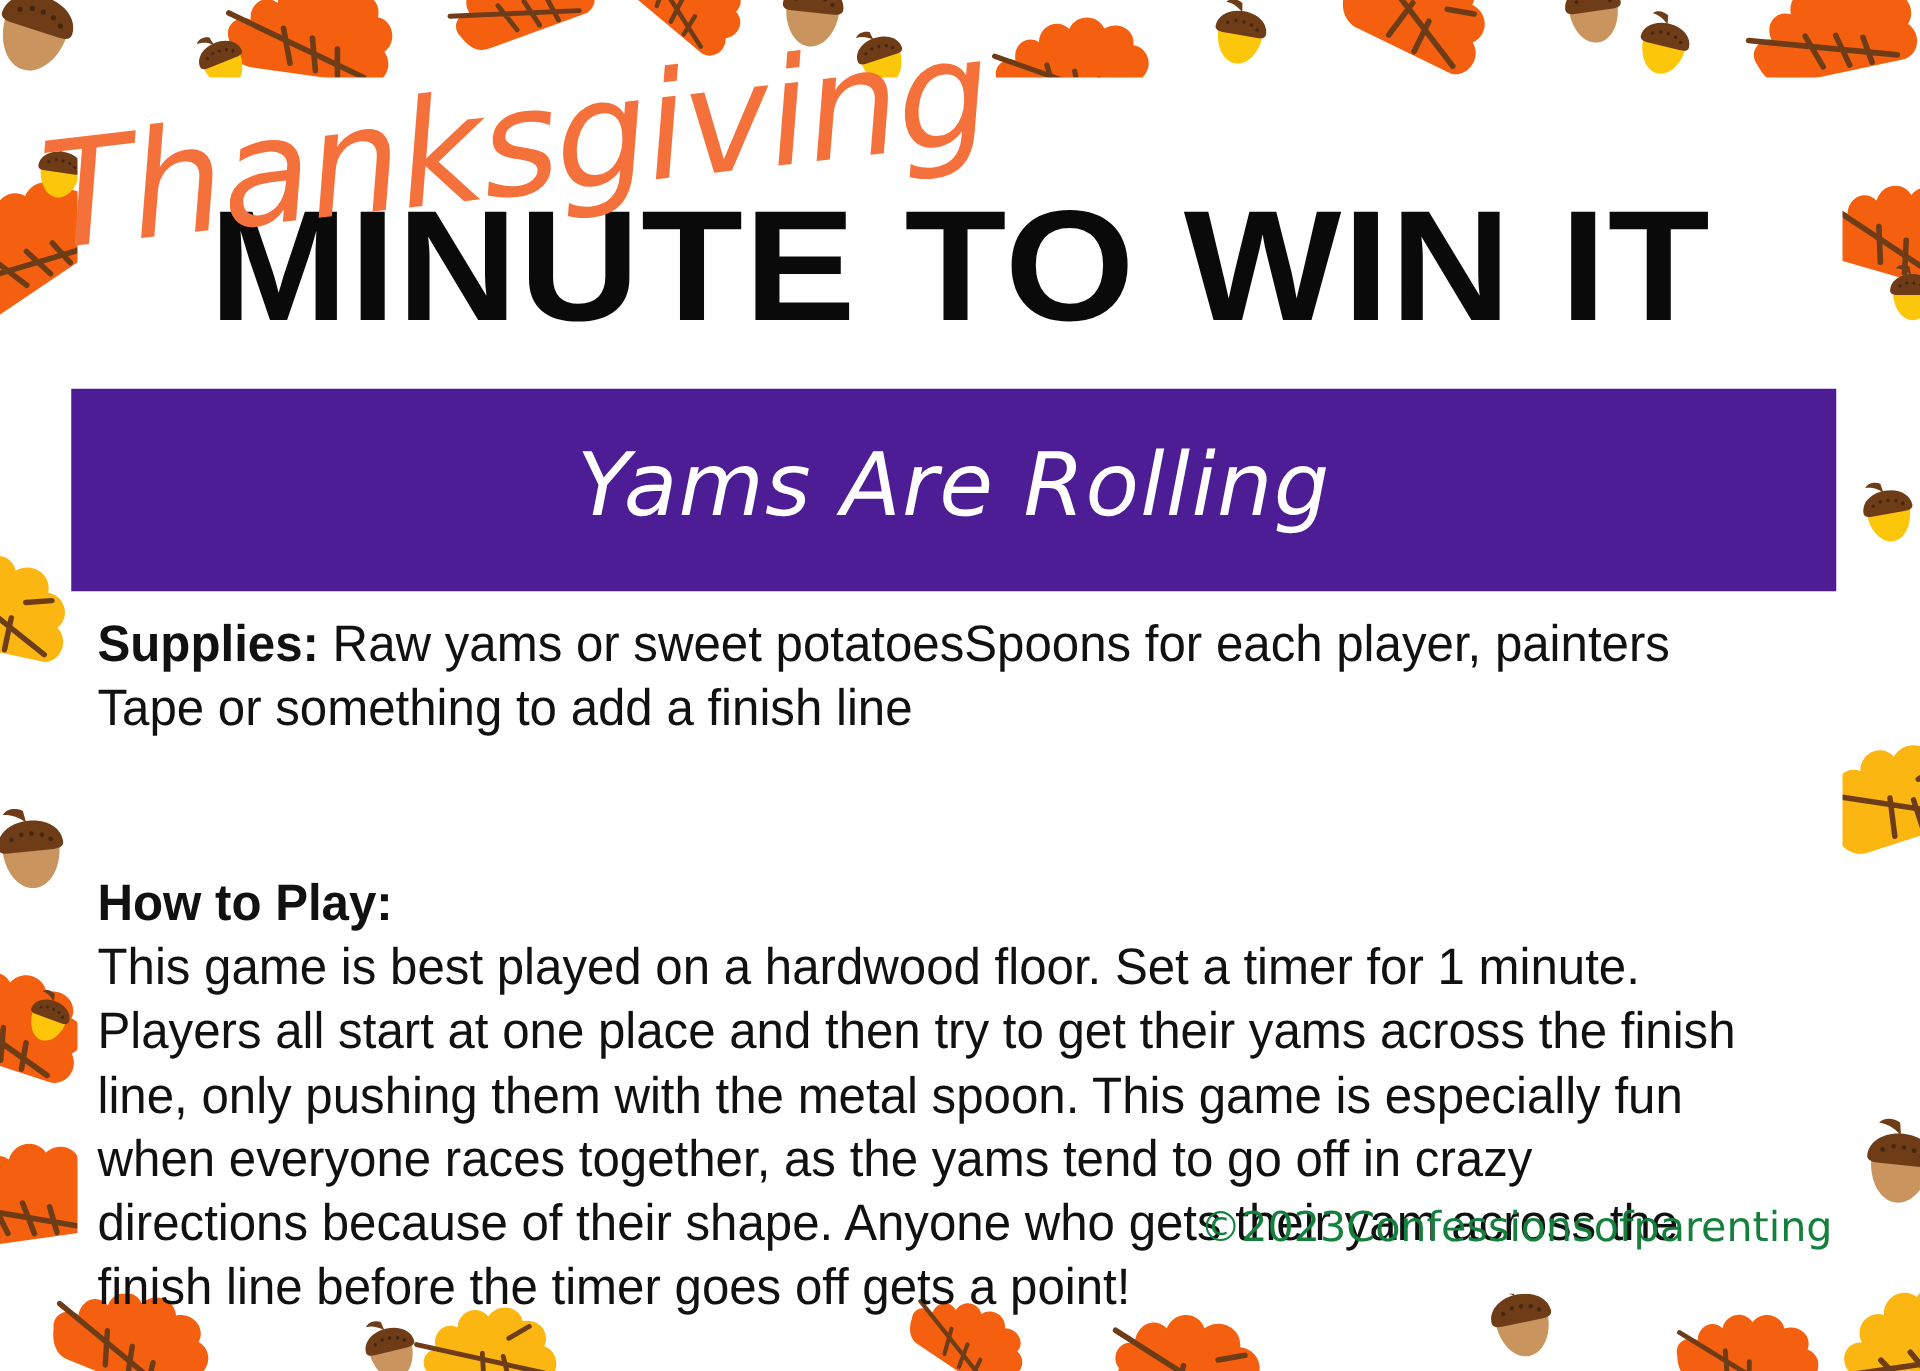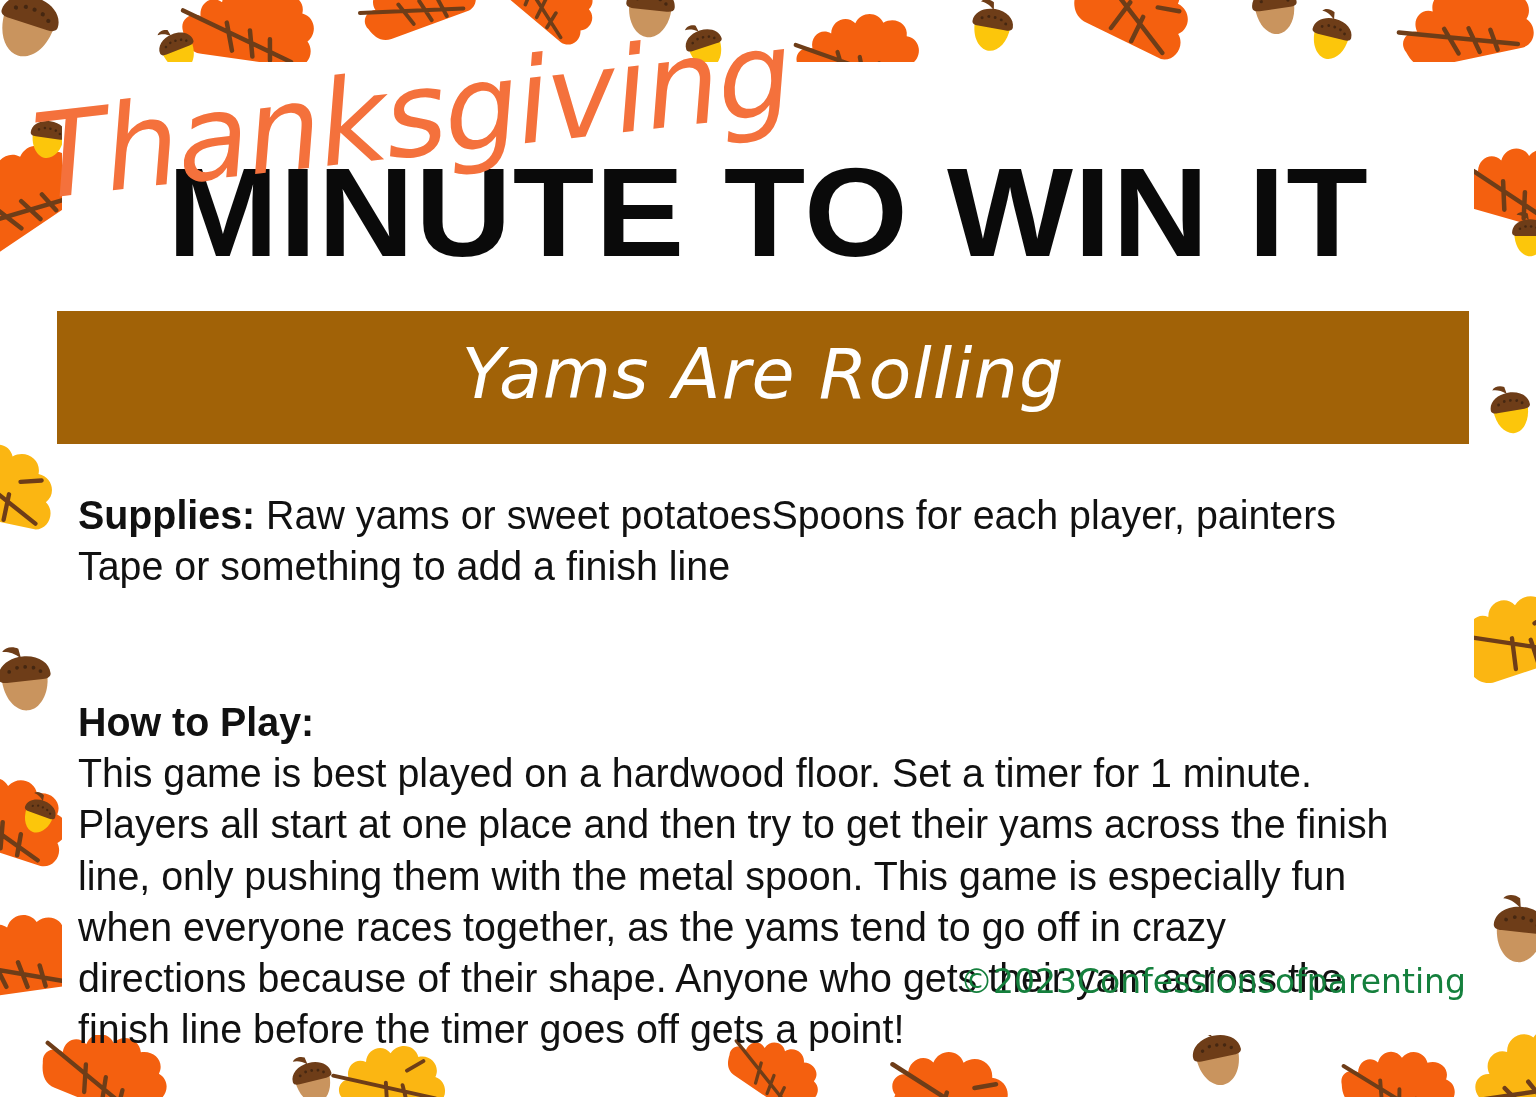--- a/index.html
+++ b/index.html
@@ -82,22 +82,22 @@
     white-space: nowrap;
     z-index: 3;
   }
 
   
   #subtitle-banner {
     position: absolute;
     left: -5px;
     top: 249px;
     width: 1412px;
-    height: 133px;
-    background: #a16207;
+    height: 162px;
+    background: #4c1d95;
     display: flex;
     align-items: center;
     justify-content: center;
     text-align: right;
   }
   #subtitle-text {
     font-family: "DejaVu Sans", sans-serif;
     font-style: italic;
     font-weight: 400;
     font-size: 70px;

